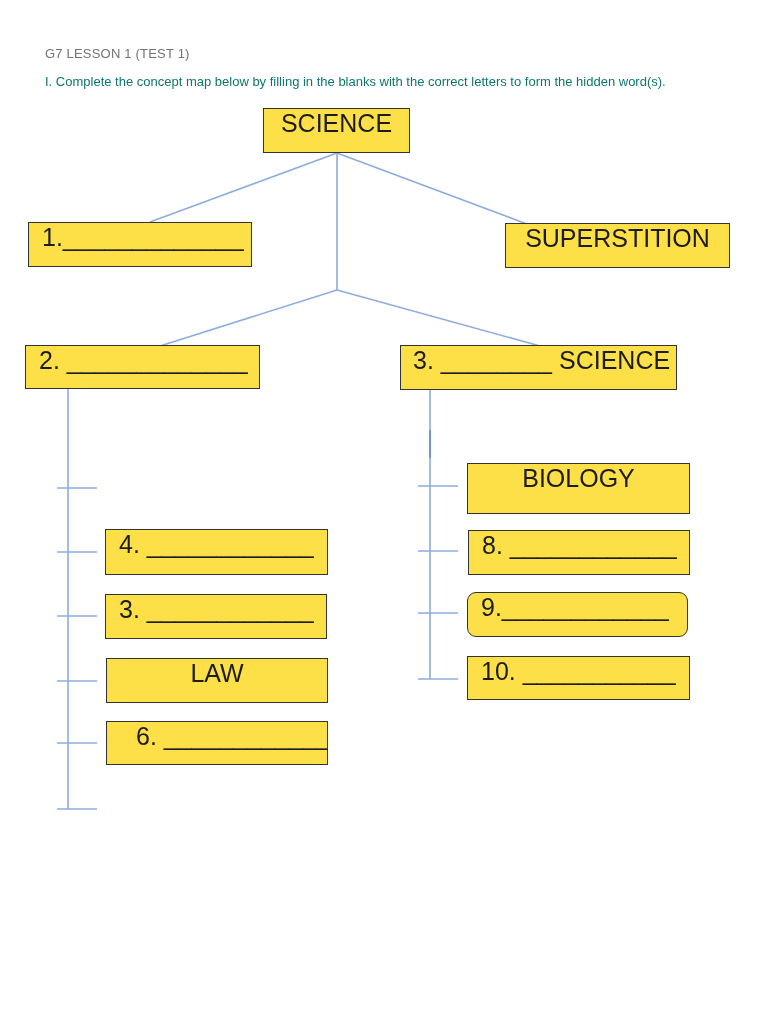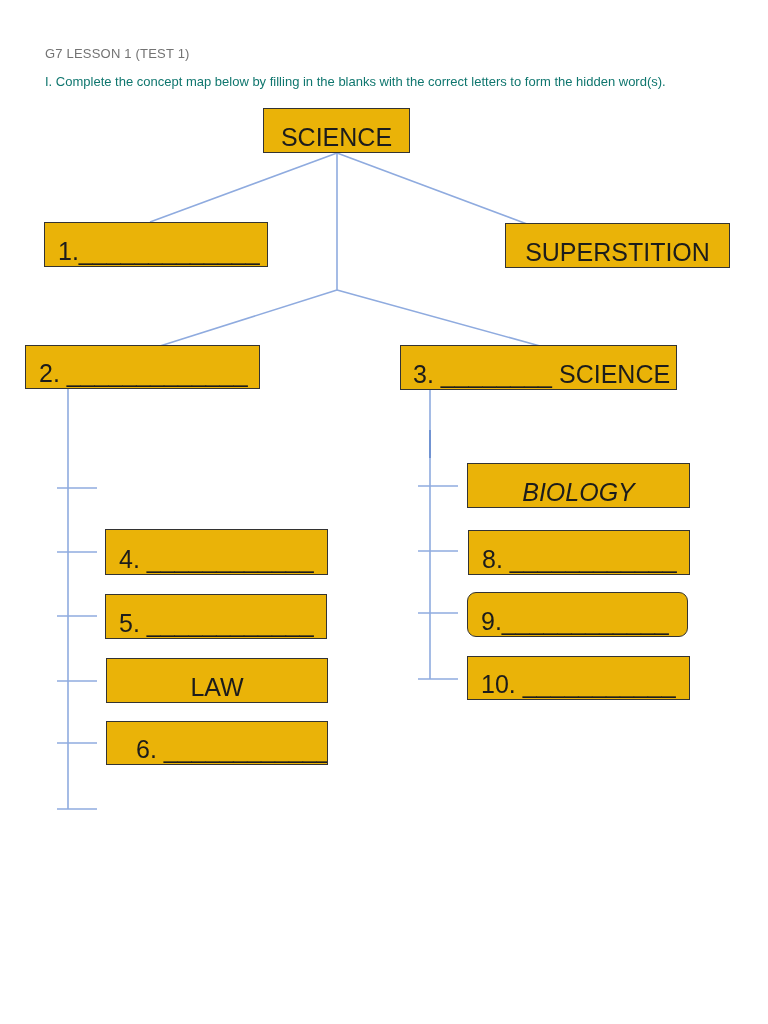--- a/index.html
+++ b/index.html
@@ -10,22 +10,22 @@
   .hdr-title {
     position:absolute; left:45px; top:46px;
     font-size:13px; color:#737373; letter-spacing:0.2px; white-space:pre;
   }
   .hdr-instr {
     position:absolute; left:45px; top:74px;
     font-size:13px; color:#0f766e; white-space:pre;
   }
   .lines { position:absolute; left:0; top:0; pointer-events:none; }
   .node {
-    position:absolute; box-sizing:border-box; background:#eab308;
-    border:1.5px solid #333333; display:flex; align-items:flex-end;
+    position:absolute; box-sizing:border-box; background:#fde047;
+    border:1.5px solid #333333; display:flex; align-items:flex-start;
     font-size:25px; color:#1c1c1c; white-space:pre; overflow:hidden;
   }
   .node.center { justify-content:center; }
   .node.left   { justify-content:flex-start; padding-left:13px; }
 </style>
 </head>
 <body>
 
 <div class="page">
 
@@ -57,48 +57,48 @@
       <line x1="418" y1="679" x2="458" y2="679"></line>
     </g>
 
     <line x1="430" y1="430" x2="430" y2="458" stroke="#6b8fd0" stroke-width="1.8"></line>
   </svg>
 
   <div class="node center" style="left:263px; top:108px; width:147px; height:45px;">
     <span>SCIENCE</span>
   </div>
 
-  <div class="node left" style="left:28px; top:222px; width:224px; height:45px;margin-left:16px;">
+  <div class="node left" style="left:28px; top:222px; width:224px; height:45px;">
     <span>1._____________</span>
   </div>
   <div class="node center" style="left:505px; top:223px; width:225px; height:45px;">
     <span>SUPERSTITION</span>
   </div>
 
   <div class="node left" style="left:25px; top:345px; width:235px; height:44px;">
     <span>2. _____________</span>
   </div>
   <div class="node left" style="left:400px; top:345px; width:277px; height:45px; padding-left:12px;">
     <span>3. ________ SCIENCE</span>
   </div>
 
   <div class="node left" style="left:105px; top:529px; width:223px; height:46px;">
     <span>4. ____________</span>
   </div>
   <div class="node left" style="left:105px; top:594px; width:222px; height:45px;">
-    <span>5. ____________</span>
+    <span>3. ____________</span>
   </div>
   <div class="node center" style="left:106px; top:658px; width:222px; height:45px;">
     <span>LAW</span>
   </div>
   <div class="node left" style="left:106px; top:721px; width:222px; height:44px;padding-left:29px;">
     <span>6. ____________</span>
   </div>
 
-  <div class="node center" style="left:467px; top:463px; width:223px; height:45px;font-style:italic;">
+  <div class="node center" style="left:467px; top:463px; width:223px; height:51px;">
     <span>BIOLOGY</span>
   </div>
   <div class="node left" style="left:468px; top:530px; width:222px; height:45px;">
     <span>8. ____________</span>
   </div>
   <div class="node left" style="left:467px; top:592px; width:221px; height:45px;border-radius:9px;">
     <span>9.____________</span>
   </div>
   <div class="node left" style="left:467px; top:656px; width:223px; height:44px;">
     <span>10. ___________</span>

